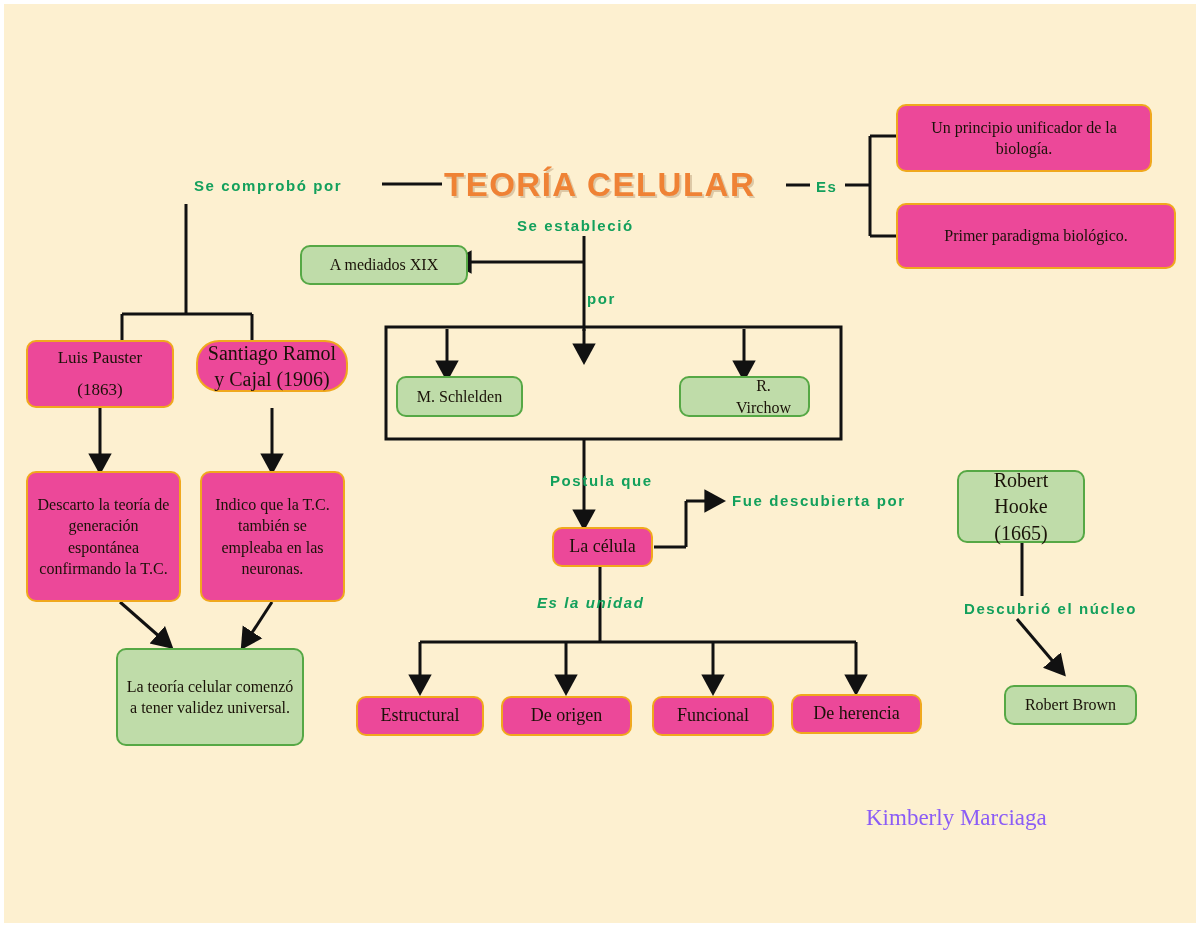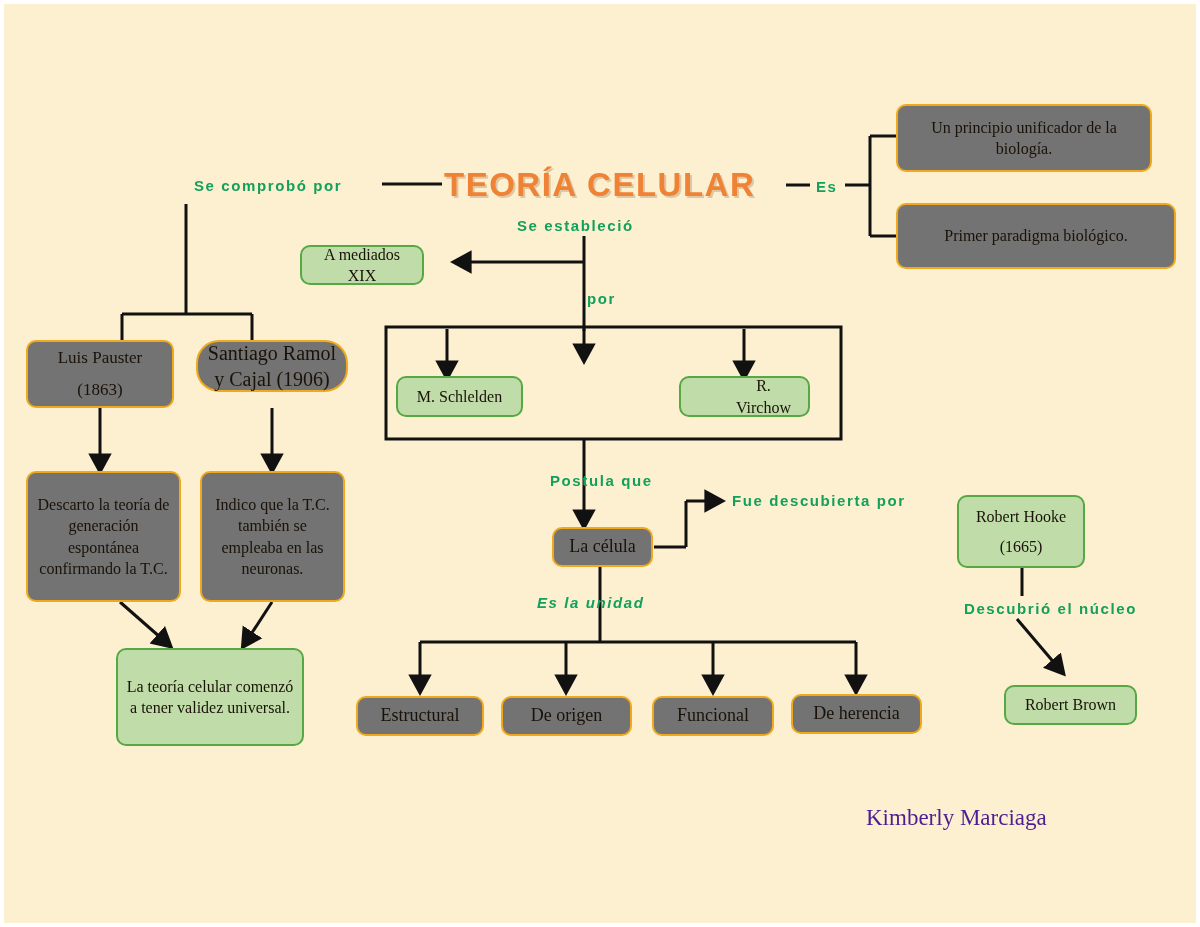--- a/index.html
+++ b/index.html
@@ -29,21 +29,21 @@
     align-items: center;
     justify-content: center;
     text-align: center;
     border-radius: 10px;
     font-family: "Liberation Serif", serif;
     color: #1a1208;
     line-height: 1.32;
     padding: 4px 8px;
   }
   .node.yellow {
-    background: #737373;
+    background: #ec4899;
     border: 2.5px solid #f0a81e;
   }
   .node.green {
     background: #bfdca9;
     border: 2.5px solid #56a845;
   }
   .label {
     position: absolute;
     color: #13a05c;
     font-family: "Liberation Sans", sans-serif;
@@ -63,21 +63,21 @@
     color: #ef8235;
     text-shadow: 2px 2px 0 rgba(150,110,70,0.30);
     white-space: nowrap;
   }
   #signature {
     position: absolute;
     left: 862px;
     top: 801px;
     font-family: "Liberation Serif", serif;
     font-size: 23px;
-    color: #4c1d95;
+    color: #8b5cf6;
     white-space: nowrap;
   }
   svg.wires {
     position: absolute;
     left: 0;
     top: 0;
     width: 1192px;
     height: 919px;
     pointer-events: none;
   }
@@ -163,21 +163,21 @@
   <div class="label" style="left:728px; top:488px;">Fue descubierta por</div>
 
   <div class="label" style="left:533px; top:590px;font-style:italic;">Es la unidad</div>
 
   <div class="label" style="left:960px; top:596px;">Descubrió el núcleo</div>
 
   <div class="node yellow" style="left:892px; top:100px; width:256px; height:68px; font-size:16px;">Un principio unificador de la biología.</div>
 
   <div class="node yellow" style="left:892px; top:199px; width:280px; height:66px; font-size:16px;">Primer paradigma biológico.</div>
 
-  <div class="node green" style="left:296px; top:241px; width:124px; height:40px; font-size:16px;">A mediados XIX</div>
+  <div class="node green" style="left:296px; top:241px; width:168px; height:40px; font-size:16px;">A mediados XIX</div>
 
   <div class="node yellow two-line" style="left:22px; top:336px; width:148px; height:68px; font-size:17px; flex-direction:column;">
     <span>Luis Pauster</span>
     <span class="gap"></span>
     <span>(1863)</span>
   </div>
 
   <div class="node yellow" style="left:192px; top:336px; width:152px; height:52px; font-size:20px;border-radius:23px;">Santiago Ramol y Cajal (1906)</div>
 
   <div class="node yellow" style="left:22px; top:467px; width:155px; height:131px; font-size:16px;">Descarto la teoría de generación espontánea confirmando la T.C.</div>
@@ -194,21 +194,21 @@
   <div class="node yellow" style="left:548px; top:523px; width:101px; height:40px; font-size:18px;">La célula</div>
 
   <div class="node yellow" style="left:352px; top:692px; width:128px; height:40px; font-size:18px;">Estructural</div>
 
   <div class="node yellow" style="left:497px; top:692px; width:131px; height:40px; font-size:18px;">De origen</div>
 
   <div class="node yellow" style="left:648px; top:692px; width:122px; height:40px; font-size:18px;">Funcional</div>
 
   <div class="node yellow" style="left:787px; top:690px; width:131px; height:40px; font-size:18px;">De herencia</div>
 
-  <div class="node green two-line" style="left:953px; top:466px; width:128px; height:73px; font-size:16px; flex-direction:column;margin-top:25px;">
+  <div class="node green two-line" style="left:953px; top:466px; width:128px; height:73px; font-size:20px; flex-direction:column;">
     <span>Robert Hooke</span>
     <span class="gap"></span>
     <span>(1665)</span>
   </div>
 
   <div class="node green" style="left:1000px; top:681px; width:133px; height:40px; font-size:16px;">Robert Brown</div>
 
   <div id="signature">Kimberly Marciaga</div>
 
 </div>

